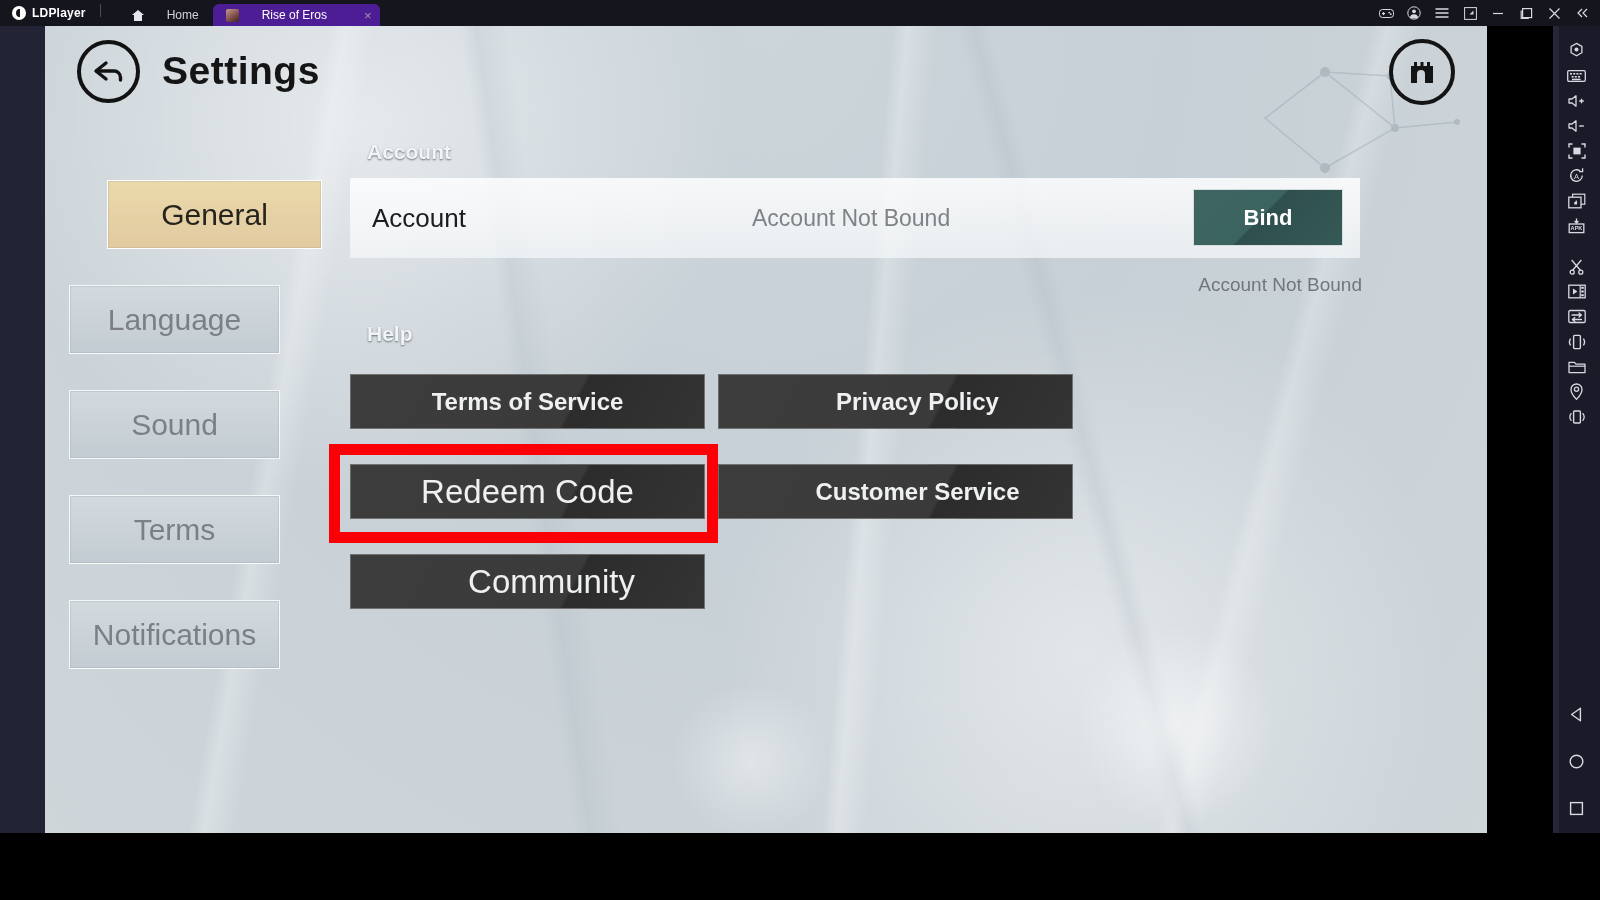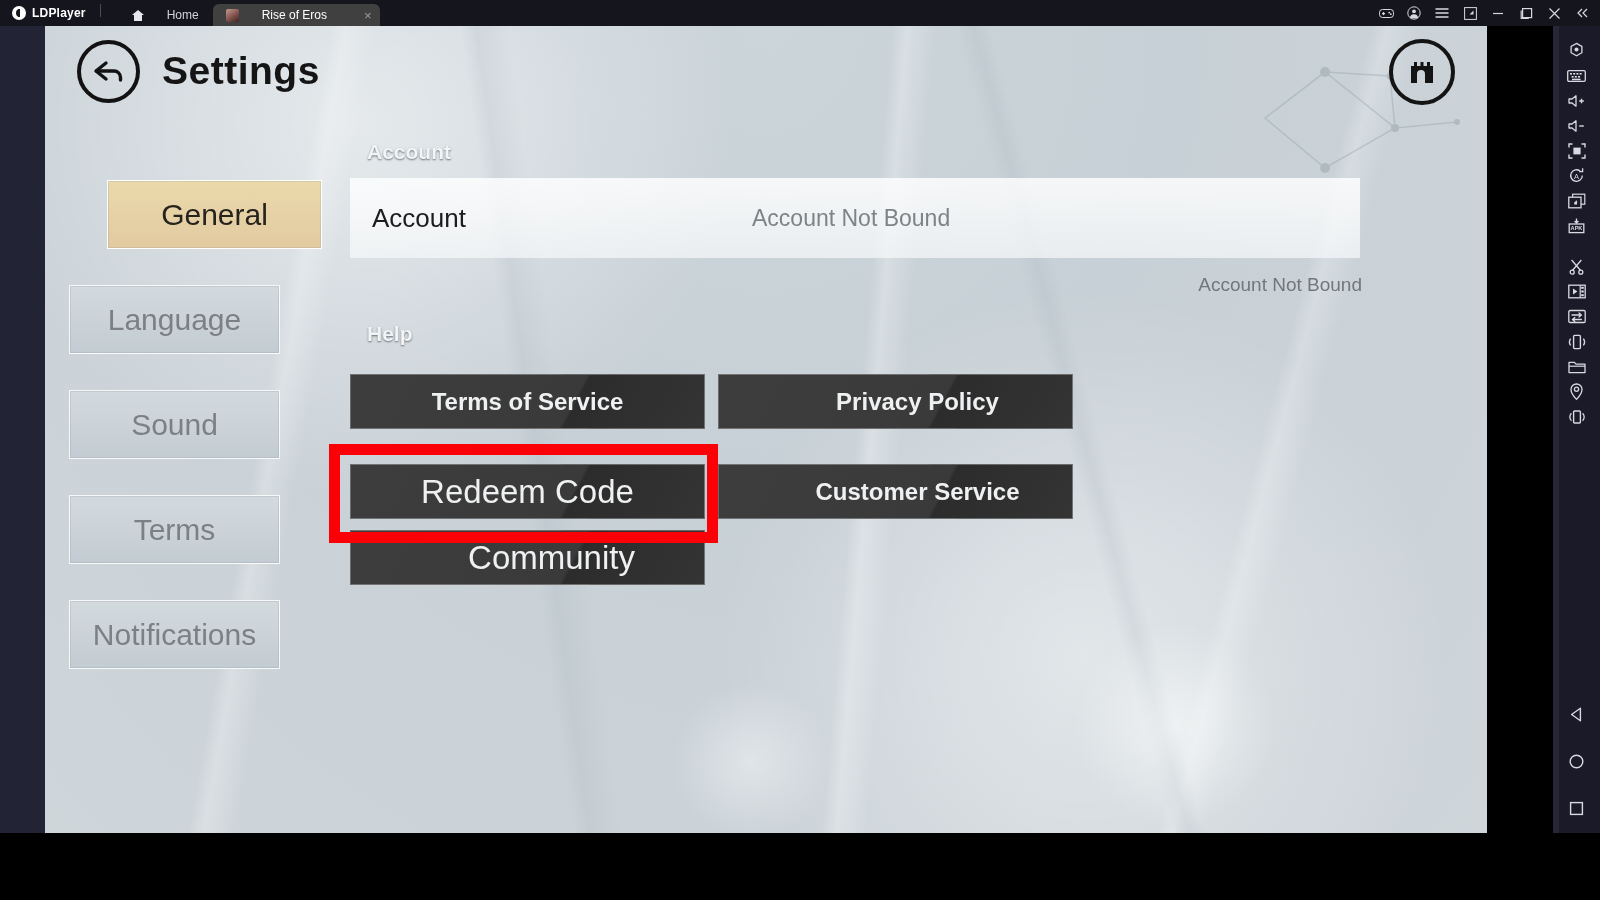--- a/index.html
+++ b/index.html
@@ -11,21 +11,21 @@
   
   #titlebar{position:absolute;left:0;top:0;width:1600px;height:26px;background:#15151d;display:flex;align-items:center;z-index:40;}
   .tb-brand{display:flex;align-items:center;gap:6px;height:26px;padding:0 10px 0 12px;}
   .tb-brand .logo{width:14px;height:14px;border-radius:50%;background:#fff;position:relative;flex:none;}
   .tb-brand .logo::after{content:"";position:absolute;left:4px;top:3px;width:4px;height:8px;border:2px solid #15151d;border-radius:4px 0 0 4px;box-sizing:border-box;}
   .tb-brand .name{color:#fff;font-size:12px;font-weight:bold;letter-spacing:.2px;}
   .tb-sep{width:1px;height:13px;background:#4a4a58;margin:0 0 6px 4px;}
 
   .tb-tabs{display:flex;align-items:flex-end;height:26px;margin-left:18px;}
   .tb-tab{display:flex;align-items:center;gap:23px;height:22px;padding:0 14px 0 13px;border-radius:6px 6px 0 0;font-size:12px;color:#d2d2da;}
-  .tb-tab.active{background:#404040;color:#fff;padding-right:8px;}
+  .tb-tab.active{background:#4c1d95;color:#fff;padding-right:8px;}
   .tb-tab .home-ico{width:12px;height:11px;position:relative;flex:none;}
   .tb-tab .home-ico::before{content:"";position:absolute;left:0;top:0;border-left:6px solid transparent;border-right:6px solid transparent;border-bottom:5px solid #e6e6ee;}
   .tb-tab .home-ico::after{content:"";position:absolute;left:2px;top:5px;width:8px;height:6px;background:#e6e6ee;}
   .tb-tab .favicon{width:13px;height:13px;border-radius:2px;background:linear-gradient(145deg,#c99a8d,#7a4b46 60%,#3a2320);flex:none;}
   .tb-tab .tab-x{margin-left:14px;font-size:13px;color:#9a9aa6;line-height:1;}
 
   .tb-right{margin-left:auto;display:flex;align-items:center;gap:0;height:26px;padding-right:4px;}
   .tb-btn{width:28px;height:26px;display:flex;align-items:center;justify-content:center;color:#d8d8e2;}
   .tb-btn svg{display:block;}
 
@@ -96,21 +96,21 @@
 
   
   .hbtn{position:absolute;height:55px;display:flex;align-items:center;justify-content:center;
         color:#eef0f1;font-size:24px;font-weight:bold;
         background:linear-gradient(118deg,#3d3d3d 0%,#3a3a3a 62%,#2c2c2c 63%,#343434 100%);
         border:1px solid rgba(255,255,255,.28);box-sizing:border-box;}
   .hbtn.w1{left:2px;width:355px;}
   .hbtn.w2{left:370px;width:355px;padding-left:44px;}
   .hbtn.r1{top:348px;}
   .hbtn.r2{top:438px;}
-  .hbtn.r3{top:504px;padding-left:48px;}
+  .hbtn.r3{top:528px;padding-left:48px;}
   .hbtn.plain{font-weight:normal;font-size:33px;}
 
   
   .redbox{position:absolute;left:-19px;top:418px;width:389px;height:99px;border:11px solid #fb0007;box-sizing:border-box;z-index:9;}
 
   
   #bottomblack{position:absolute;left:0;top:833px;width:1600px;height:67px;background:#000;z-index:30;}
 </style>
 </head>
 <body>
@@ -243,20 +243,23 @@
       </div>
     </div>
 
     <div class="content">
 
       <div class="sec-head" id="sec-account">Account</div>
 
       <div class="acct-row">
         <span class="acct-label">Account</span>
         <span class="acct-value">Account Not Bound</span>
+        <div class="bind-btn">
+          <span>Bind</span>
+        </div>
       </div>
       <div class="acct-note">Account Not Bound</div>
 
       <div class="sec-head" id="sec-help">Help</div>
 
       <div class="hbtn w1 r1">
         <span>Terms of Service</span>
       </div>
       <div class="hbtn w2 r1">
         <span>Privacy Policy</span>

